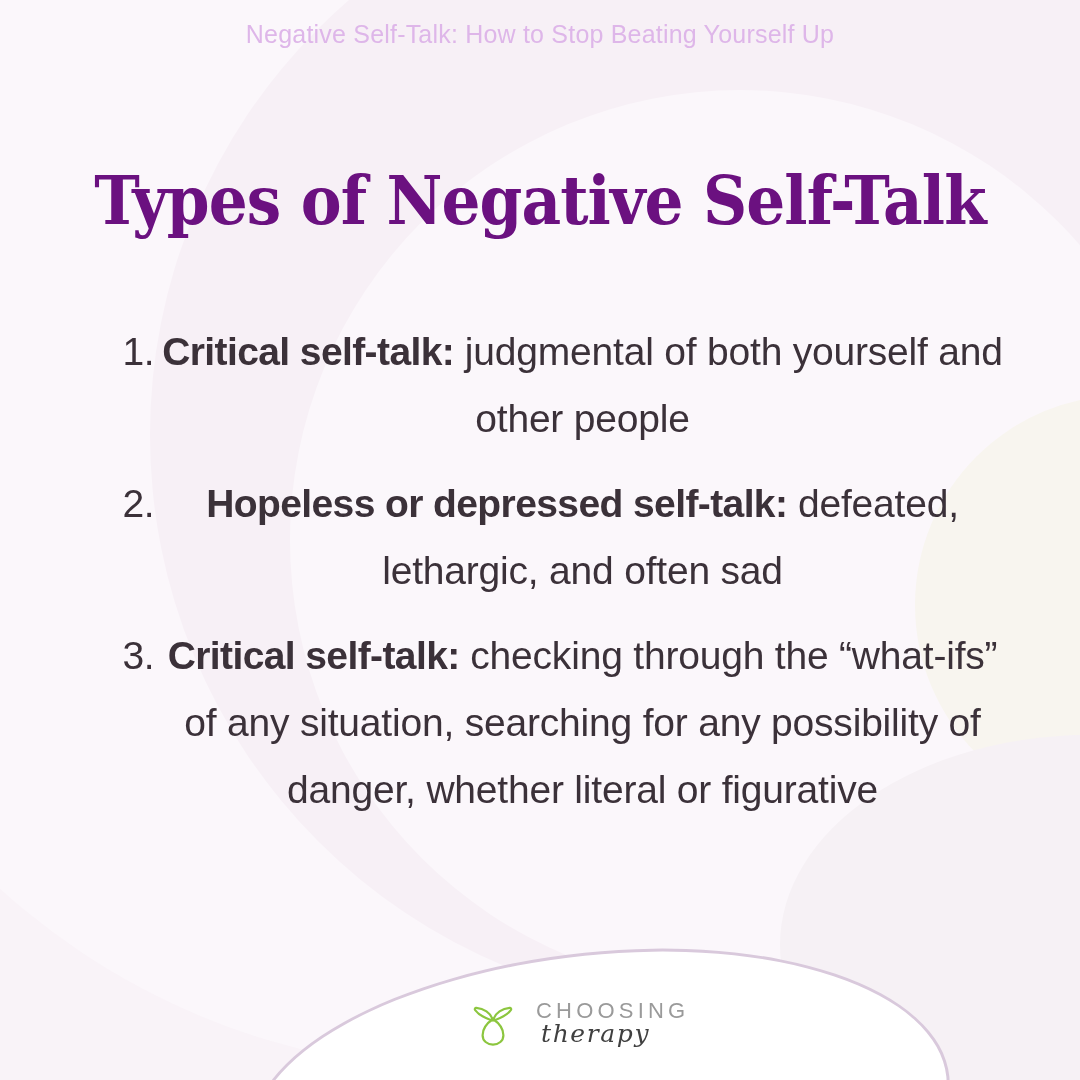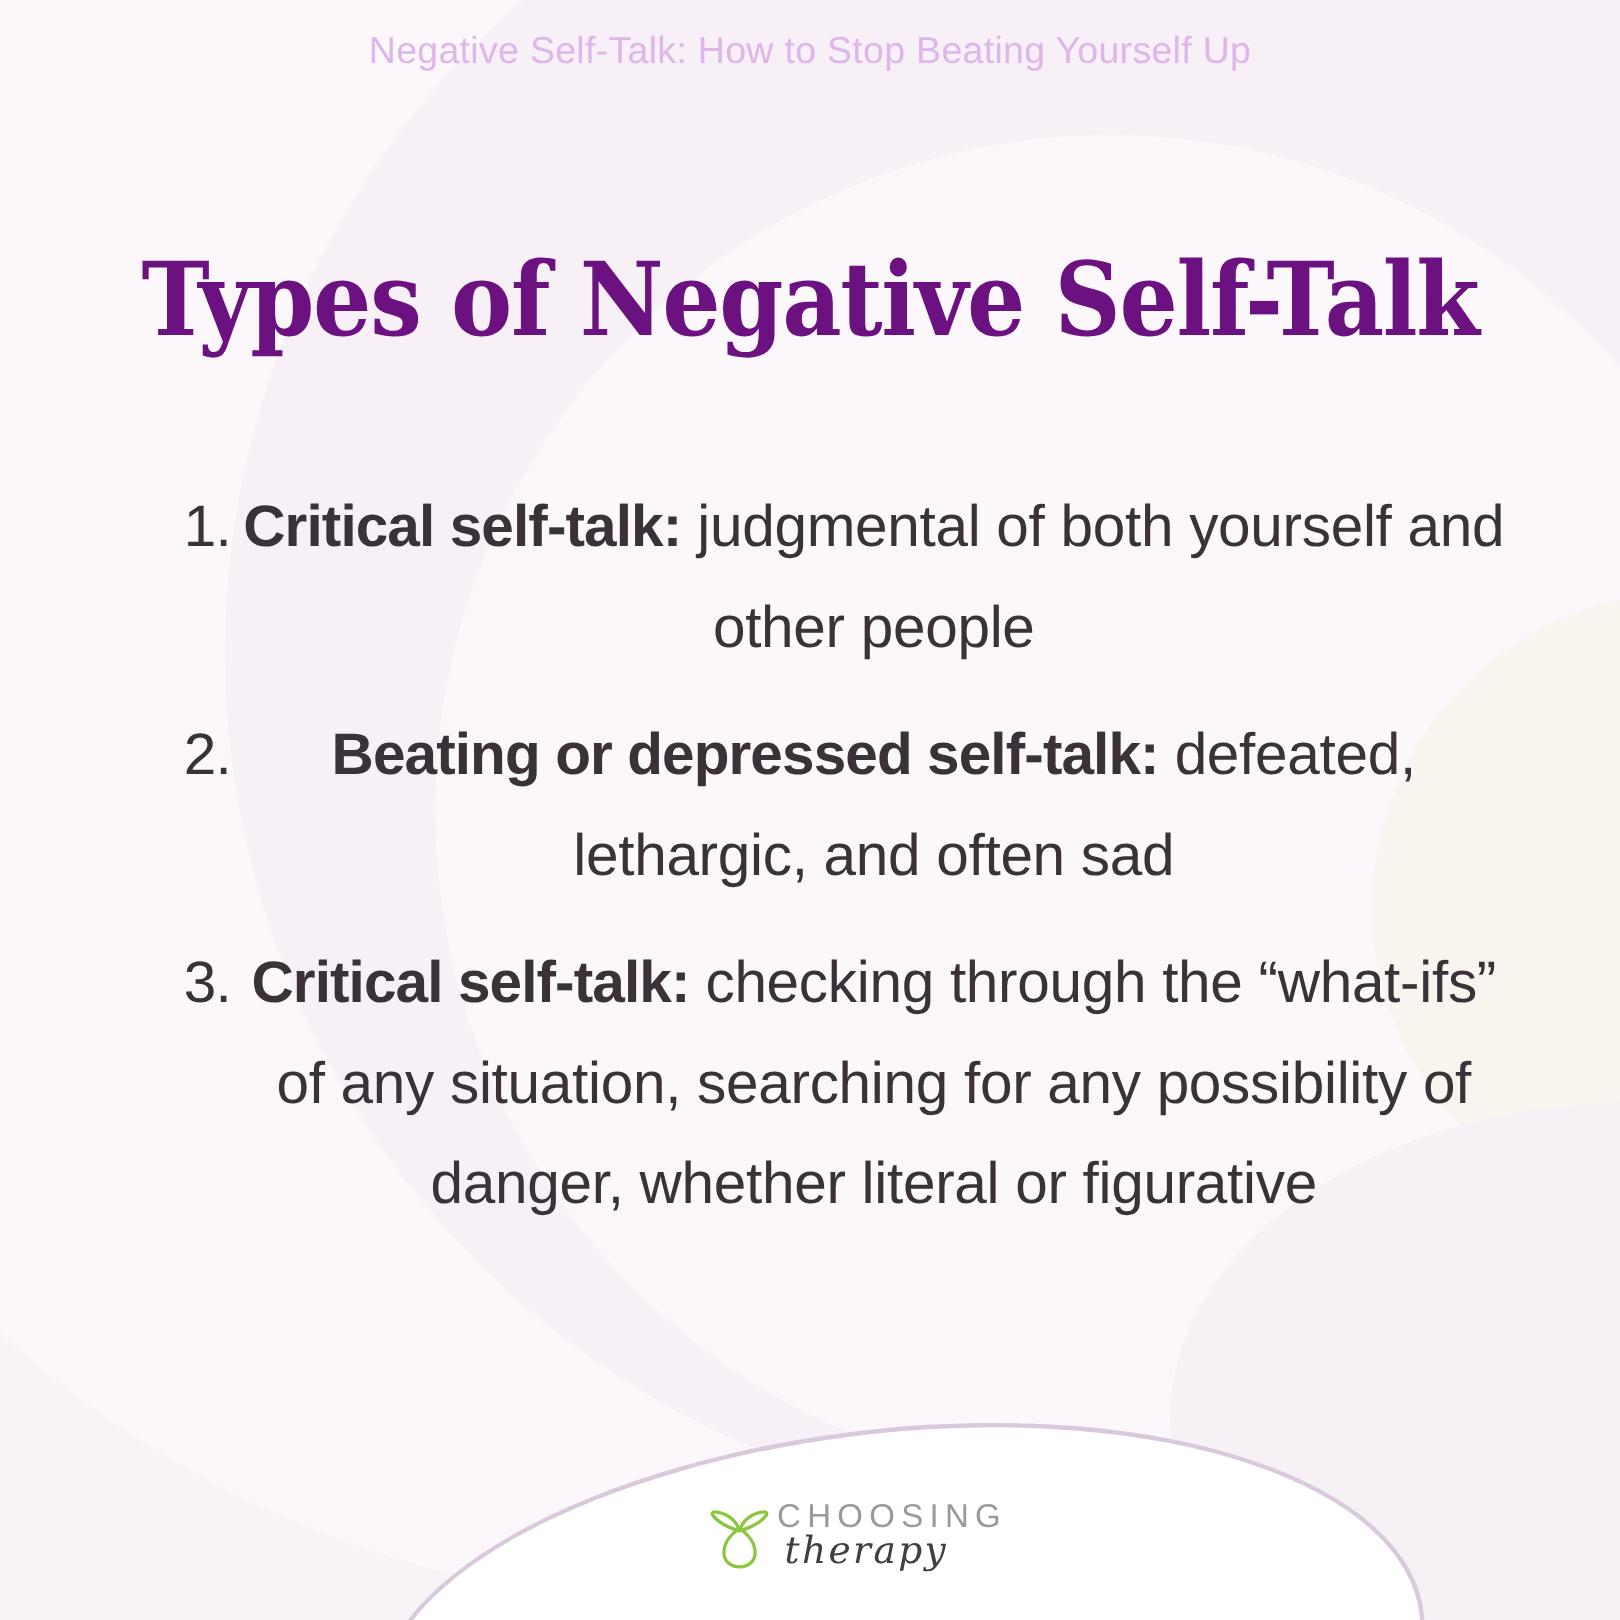--- a/index.html
+++ b/index.html
@@ -136,21 +136,21 @@
     font-weight:700;
     letter-spacing:-0.6px;
   }
 
   
   .logo {
     position:absolute;
     left:470px; top:999px;
     display:flex;
     align-items:center;
-    gap:2px;
+    gap:20px;
   }
   .logo-mark { width:46px; height:48px; flex:0 0 auto; display:block; }
   .logo-text { display:flex; flex-direction:column; line-height:1; }
   .logo-word {
     font-size:22px;
     letter-spacing:4.2px;
     color:#9A9A9A;
     font-weight:400;
   }
   .logo-script {
@@ -186,21 +186,21 @@
 
   <div class="list">
 
     <div class="li">
       <div class="num">1.</div>
       <div class="body"><span class="lead">Critical self-talk:</span><span> judgmental of both yourself and other people</span></div>
     </div>
 
     <div class="li">
       <div class="num">2.</div>
-      <div class="body"><span class="lead">Beating or depressed self-talk:</span><span> defeated, lethargic, and often sad</span></div>
+      <div class="body"><span class="lead">Hopeless or depressed self-talk:</span><span> defeated, lethargic, and often sad</span></div>
     </div>
 
     <div class="li">
       <div class="num">3.</div>
       <div class="body"><span class="lead">Critical self-talk:</span><span> checking through the “what-ifs” of any situation, searching for any possibility of danger, whether literal or figurative</span></div>
     </div>
 
   </div>
 
   <div class="logo">

